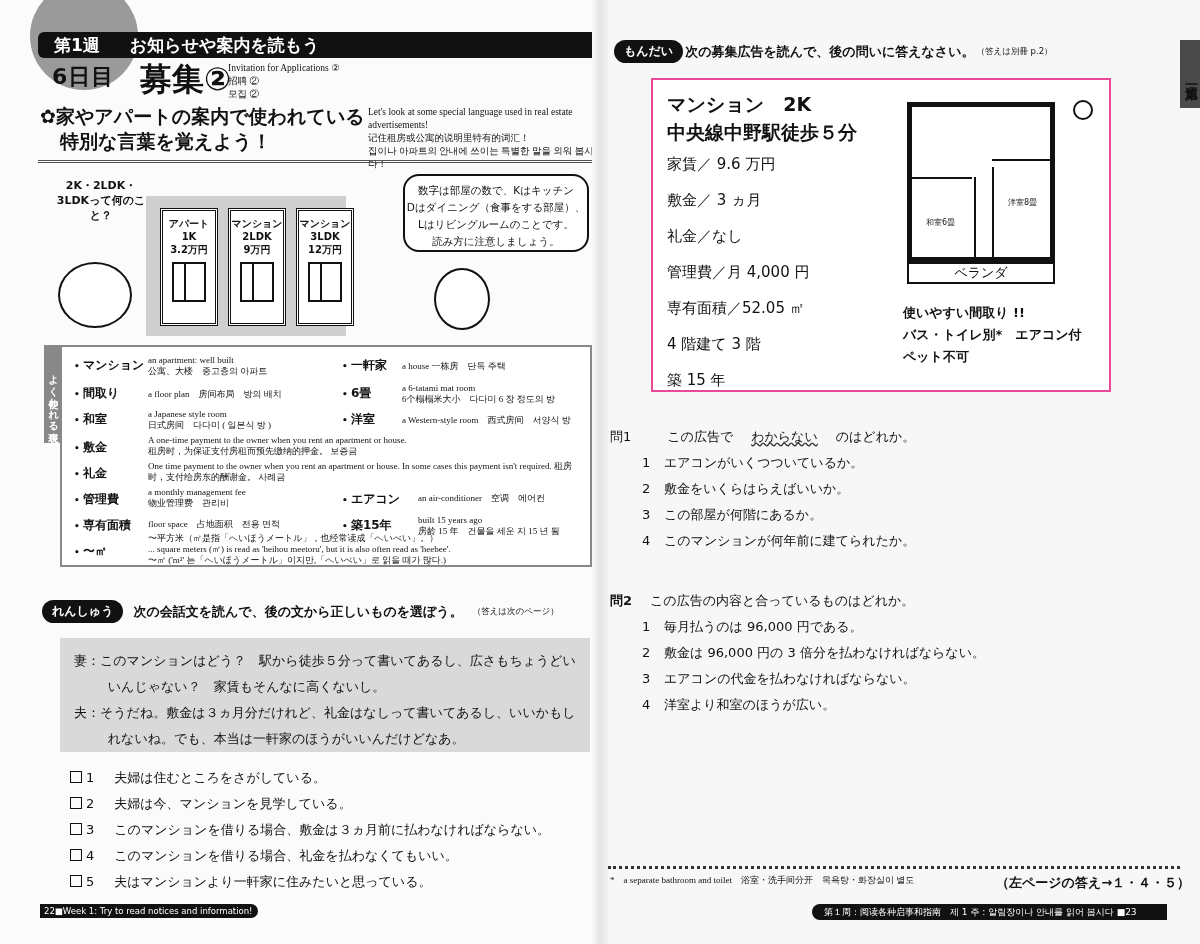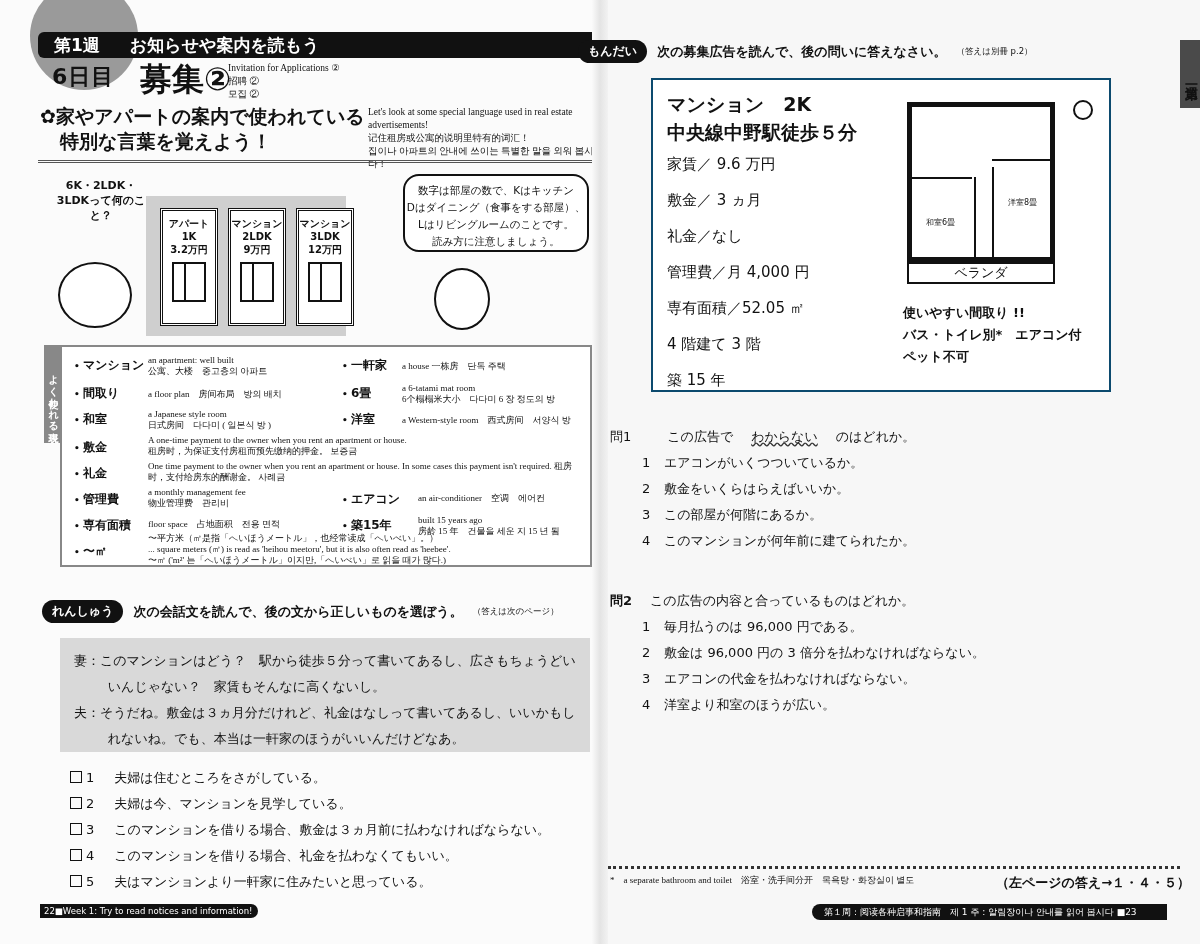--- a/index.html
+++ b/index.html
@@ -36,22 +36,22 @@
   .pill { display: inline-block; background: #111; color: #fff; font-weight: bold; font-size: 12px; border-radius: 12px; padding: 3px 10px; }
   .renshu { position: absolute; left: 42px; top: 600px; display: flex; align-items: center; gap: 10px; font-size: 13px; font-weight: bold; }
   .renshu small, .mondai small { font-size: 8.5px; font-weight: normal; }
   .dialog { position: absolute; left: 60px; top: 638px; width: 530px; height: 114px; background: #d9d9d9; font-size: 13px; line-height: 26px; padding: 10px 14px; }
   .dialog .line { text-indent: -2.6em; padding-left: 2.6em; }
   .choices { position: absolute; left: 70px; top: 765px; font-size: 13px; line-height: 26px; }
   .choices .row { display: flex; gap: 20px; }
   .chk { display: inline-block; width: 12px; height: 12px; border: 1px solid #111; margin-right: 4px; vertical-align: -1px; }
   .footer-left { position: absolute; left: 40px; top: 904px; width: 218px; height: 14px; background: #111; color: #fff; font-size: 8.5px; border-radius: 0 7px 7px 0; padding-left: 4px; line-height: 14px; white-space: nowrap; overflow: hidden; }
 
-  .mondai { position: absolute; left: 578px; top: 40px; display: flex; align-items: center; gap: 10px; font-size: 13px; font-weight: bold; }
-  .ad { position: absolute; left: 651px; top: 78px; width: 460px; height: 314px; border: 2px solid #0c4a6e; background: #fff; }
+  .mondai { position: absolute; left: 614px; top: 40px; display: flex; align-items: center; gap: 2px; font-size: 13px; font-weight: bold; }
+  .ad { position: absolute; left: 651px; top: 78px; width: 460px; height: 314px; border: 2px solid #ec4899; background: #fff; }
   .ad-left { position: absolute; left: 14px; top: 10px; }
   .ad-title { font-size: 19px; font-weight: bold; line-height: 28px; }
   .ad-row { font-size: 15px; line-height: 36px; }
   .plan-box { position: absolute; left: 254px; top: 22px; width: 148px; height: 160px; border: 5px solid #111; background: #fff; }
   .veranda { position: absolute; left: 254px; top: 182px; width: 148px; height: 22px; border: 2px solid #111; font-size: 13px; text-align: center; line-height: 18px; }
   .room-label { position: absolute; font-size: 8px; }
   .compass { position: absolute; left: 420px; top: 20px; width: 20px; height: 20px; border: 2px solid #111; border-radius: 50%; }
   .ad-feat { position: absolute; left: 250px; top: 222px; font-size: 13px; font-weight: bold; line-height: 22px; }
 
   .q-block { position: absolute; left: 610px; font-size: 13px; line-height: 26px; }
@@ -87,21 +87,21 @@
     <div>✿家やアパートの案内で使われている</div>
     <div class="l2">特別な言葉を覚えよう！</div>
   </div>
   <div class="headline-note">
     <div>Let's look at some special language used in real estate advertisements!</div>
     <div>记住租房或公寓的说明里特有的词汇！</div>
     <div>집이나 아파트의 안내에 쓰이는 특별한 말을 외워 봅시다！</div>
   </div>
   <div class="rule"></div>
 
-  <div class="q-bubble-text">6K・2LDK・3LDKって何のこと？</div>
+  <div class="q-bubble-text">2K・2LDK・3LDKって何のこと？</div>
   <div class="chick" style="left:58px;top:262px;width:74px;height:66px;"></div>
   <div class="cards-bg"></div>
   <div class="card" style="left:160px;">
     <div>アパート</div>
     <div>1K</div>
     <div>3.2万円</div>
     <div class="plan"></div>
   </div>
   <div class="card" style="left:228px;">
     <div>マンション</div>

